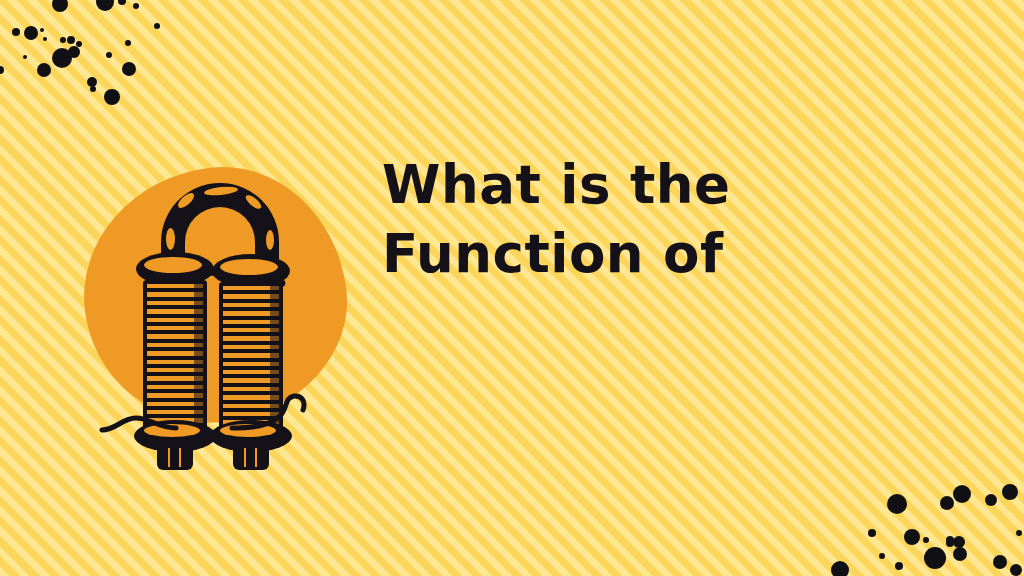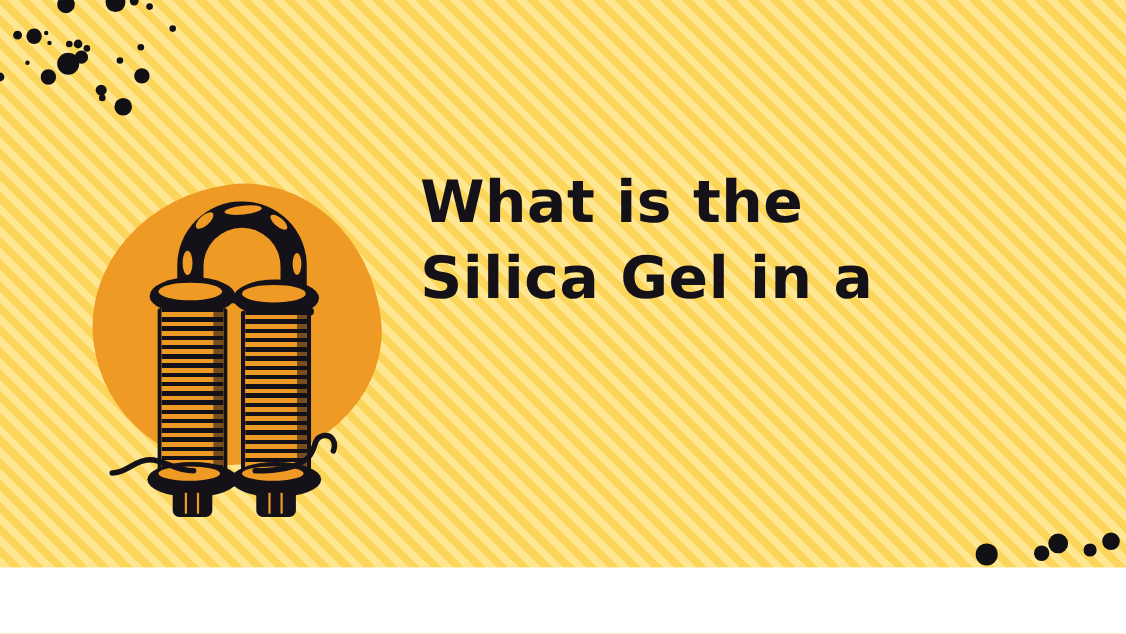--- a/index.html
+++ b/index.html
@@ -3,21 +3,21 @@
 <meta charset="utf-8">
 <style>
   html, body {
     margin: 0;
     padding: 0;
     background: #ffffff;
   }
   #canvas {
     position: relative;
     width: 1024px;
-    height: 516px;
+    height: 576px;
     overflow: hidden;
     font-family: "DejaVu Sans", sans-serif;
   }
 
   
   #stripes {
     position: absolute;
     inset: 0;
     background-color: #ffe690;
     background-image: repeating-linear-gradient(
@@ -266,16 +266,16 @@
     </div>
 
     <svg class="lead" style="left:0; top:200px;" width="262" height="80" viewBox="0 0 262 80">
       <path d="M18 62 C32 62 38 50 52 50 C66 50 74 60 92 60" fill="none" stroke="#141118" stroke-width="5" stroke-linecap="round"></path>
       <path d="M148 60 C168 60 186 58 196 48 C204 40 200 30 210 28 C218 27 222 34 219 42" fill="none" stroke="#141118" stroke-width="5" stroke-linecap="round"></path>
     </svg>
   </div>
 
   <div id="title" style="color: rgb(20, 17, 24);">
     <div class="tline">What is the</div>
-    <div class="tline">Silica Gel in a</div>
+    <div class="tline">Function of</div>
   </div>
 
 </div>
 
 </body></html>

